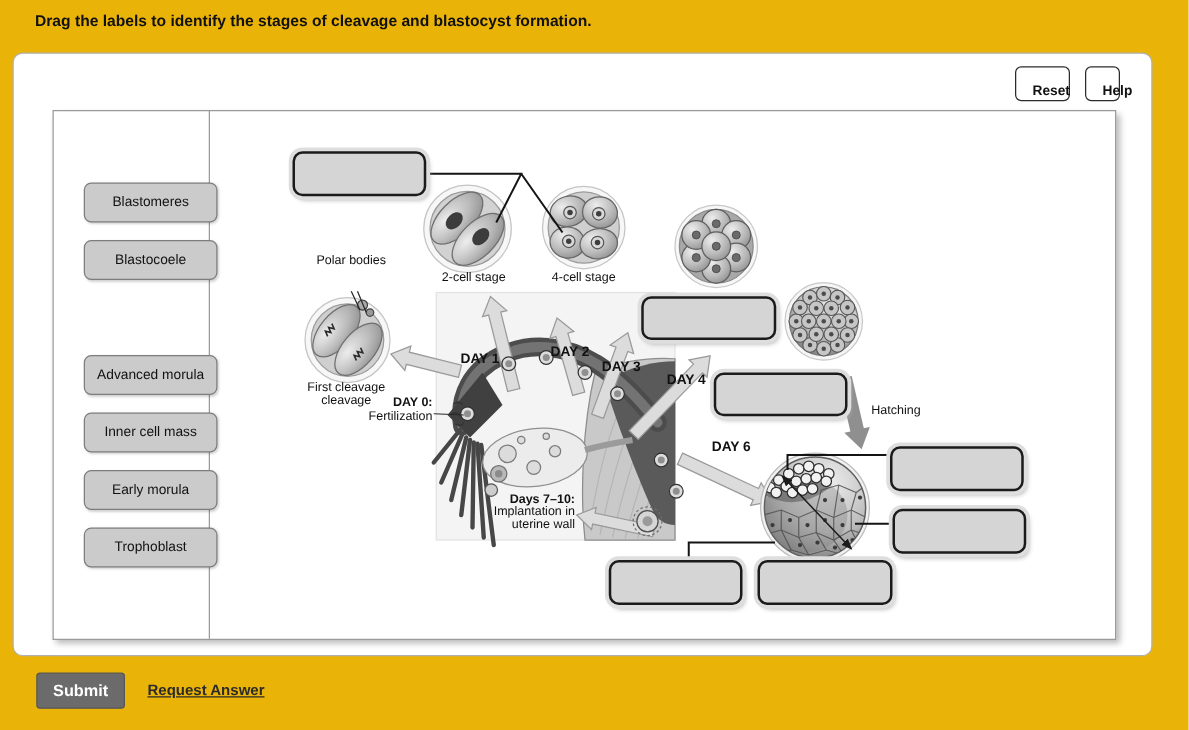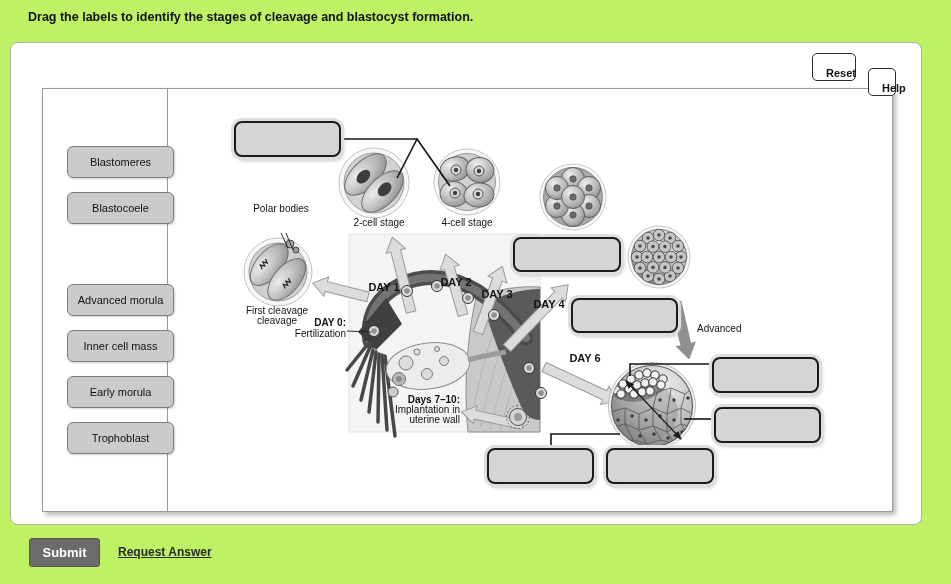--- a/index.html
+++ b/index.html
@@ -1,24 +1,24 @@
 <!DOCTYPE html>
 <html><head>
 <meta charset="utf-8">
 <style>
   html,body{margin:0;padding:0;background:#fff;}
-  .stage{position:relative;width:951px;height:584px;background:#bef264;
+  .stage{position:relative;width:951px;height:584px;background:#eab308;
          font-family:"Liberation Sans","DejaVu Sans",sans-serif;overflow:hidden;}
   .instruction{position:absolute;left:28px;top:10px;font-size:12.5px;font-weight:bold;color:#111;}
   .outer-panel{position:absolute;left:10px;top:42px;width:912px;height:483px;
                border:1px solid #b0b0b0;border-radius:8px;background:#fff;box-sizing:border-box;}
   .btn{position:absolute;background:#fff;border:1.5px solid #2b2b2b;border-radius:5px;
        font-family:inherit;font-size:11px;font-weight:bold;color:#111;padding:13px;cursor:pointer;}
   .btn.reset{left:812px;top:53px;width:44px;height:20px;}
-  .btn.help{left:868px;top:68px;width:14px;height:20px;}
+  .btn.help{left:868px;top:53px;width:14px;height:20px;}
   .inner-panel{position:absolute;left:42px;top:88px;width:851px;height:424px;background:#fff;
                border:1px solid #9a9a9a;box-sizing:border-box;box-shadow:3px 3px 5px rgba(0,0,0,.28);}
   .divider{position:absolute;left:167px;top:88px;width:1px;height:423px;background:#9a9a9a;}
   .chip{position:absolute;left:51px;width:107px;height:32px;background:#cbcbcb;border:1px solid #7d7d7d;
         border-radius:6px;box-sizing:border-box;display:flex;align-items:center;justify-content:center;
         font-size:11px;color:#111;cursor:grab;box-shadow:1px 1px 2px rgba(0,0,0,.18);margin-left:16px;}
   .dz{position:absolute;background:#d5d5d5;border:2px solid #1b1b1b;border-radius:8px;box-sizing:border-box;
       box-shadow:0 0 0 3px #dedede,2px 3px 4px #b0b0b0;cursor:pointer;}
   .art{position:absolute;left:0;top:0;pointer-events:none;}
   .dlabel{position:absolute;font-size:10px;color:#111;text-align:center;line-height:10px;}
@@ -340,21 +340,21 @@
     </g>
   </svg>
 
   <span class="dlabel z4" style="left:246px;top:204px;width:70px">Polar bodies</span>
   <span class="dlabel z4" style="left:344px;top:218px;width:70px">2-cell stage</span>
   <span class="dlabel z4" style="left:432px;top:218px;width:70px">4-cell stage</span>
   <span class="dlabel z4" style="left:232px;top:306px;width:90px">
       <span style="display:block">First cleavage</span>
       <span style="display:block">cleavage</span>
     </span>
-  <span class="dlabel z4" style="left:697px;top:324px;width:60px;text-align:left">Advanced</span>
+  <span class="dlabel z4" style="left:697px;top:324px;width:60px;text-align:left">Hatching</span>
 
   <span class="day z4" style="left:359px;top:281px">DAY 1</span>
   <span class="day z4" style="left:431px;top:276px">DAY 2</span>
   <span class="day z4" style="left:472px;top:288px">DAY 3</span>
   <span class="day z4" style="left:524px;top:298px">DAY 4</span>
   <span class="day z4" style="left:560px;top:352px">DAY 6</span>
 
   <span class="rblock z4" style="left:256px;top:317px;width:90px">
     <span class="b">DAY 0:</span>
     <span>Fertilization</span>

